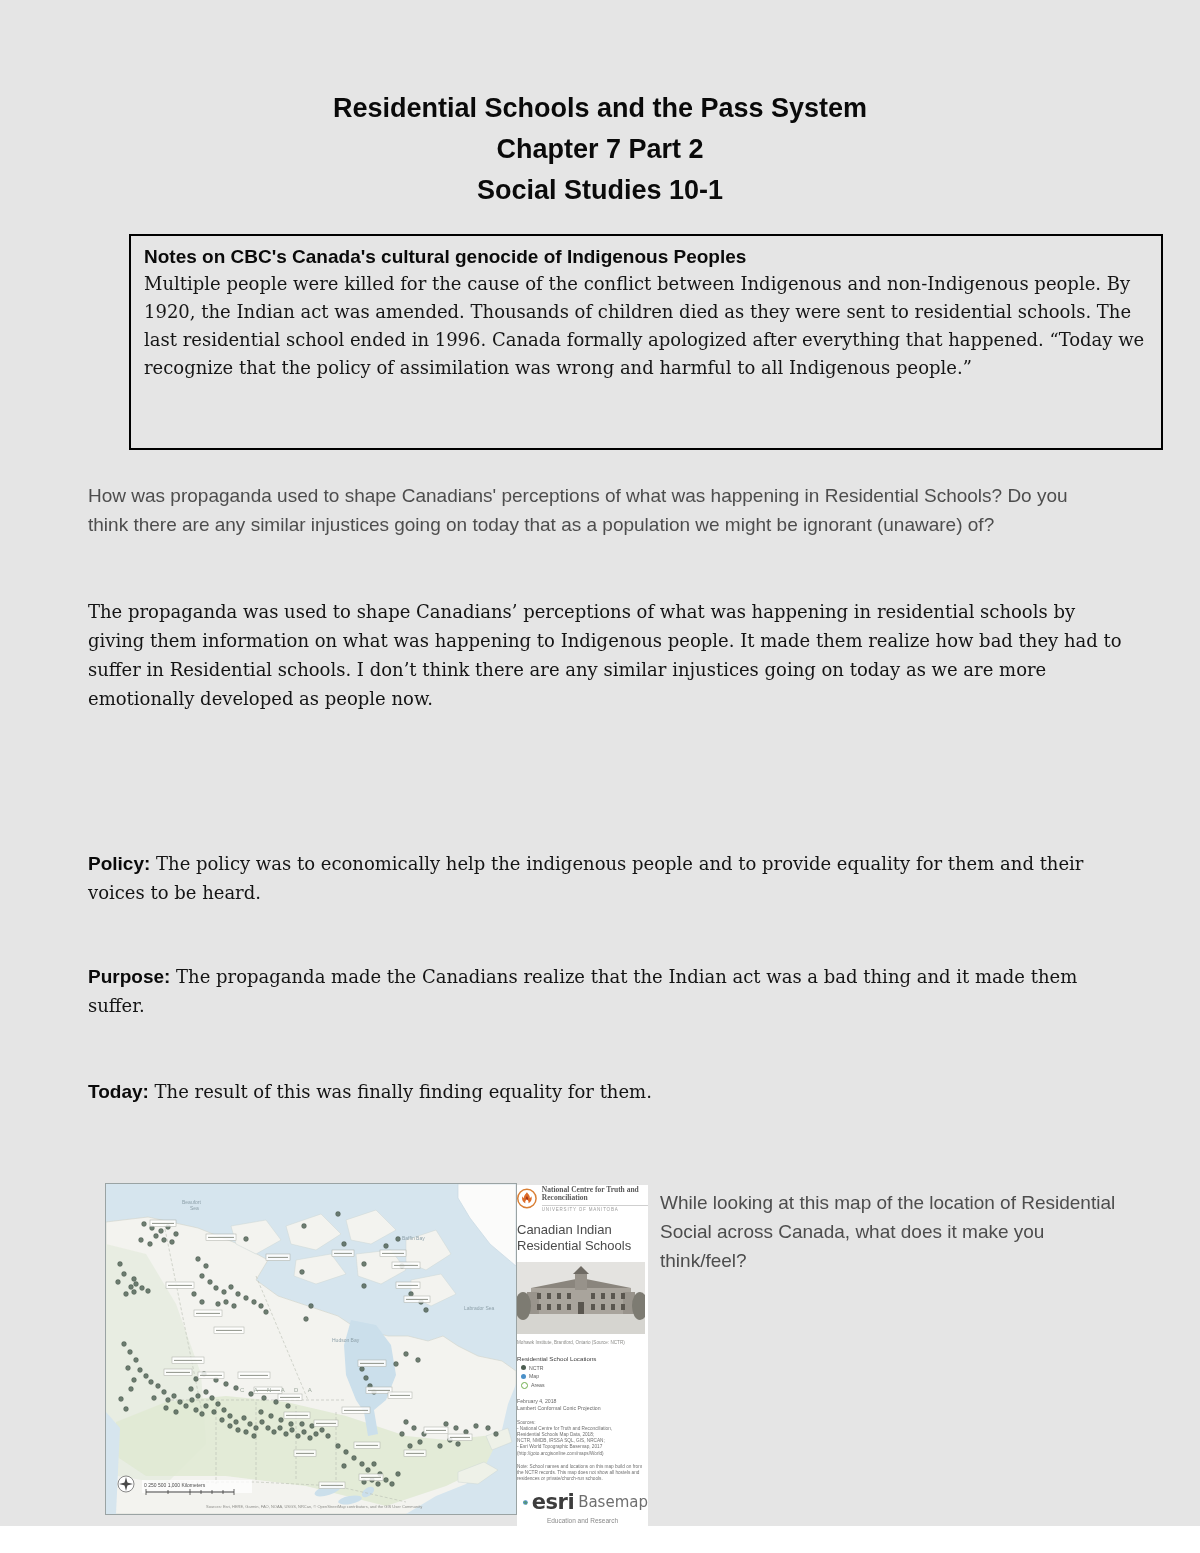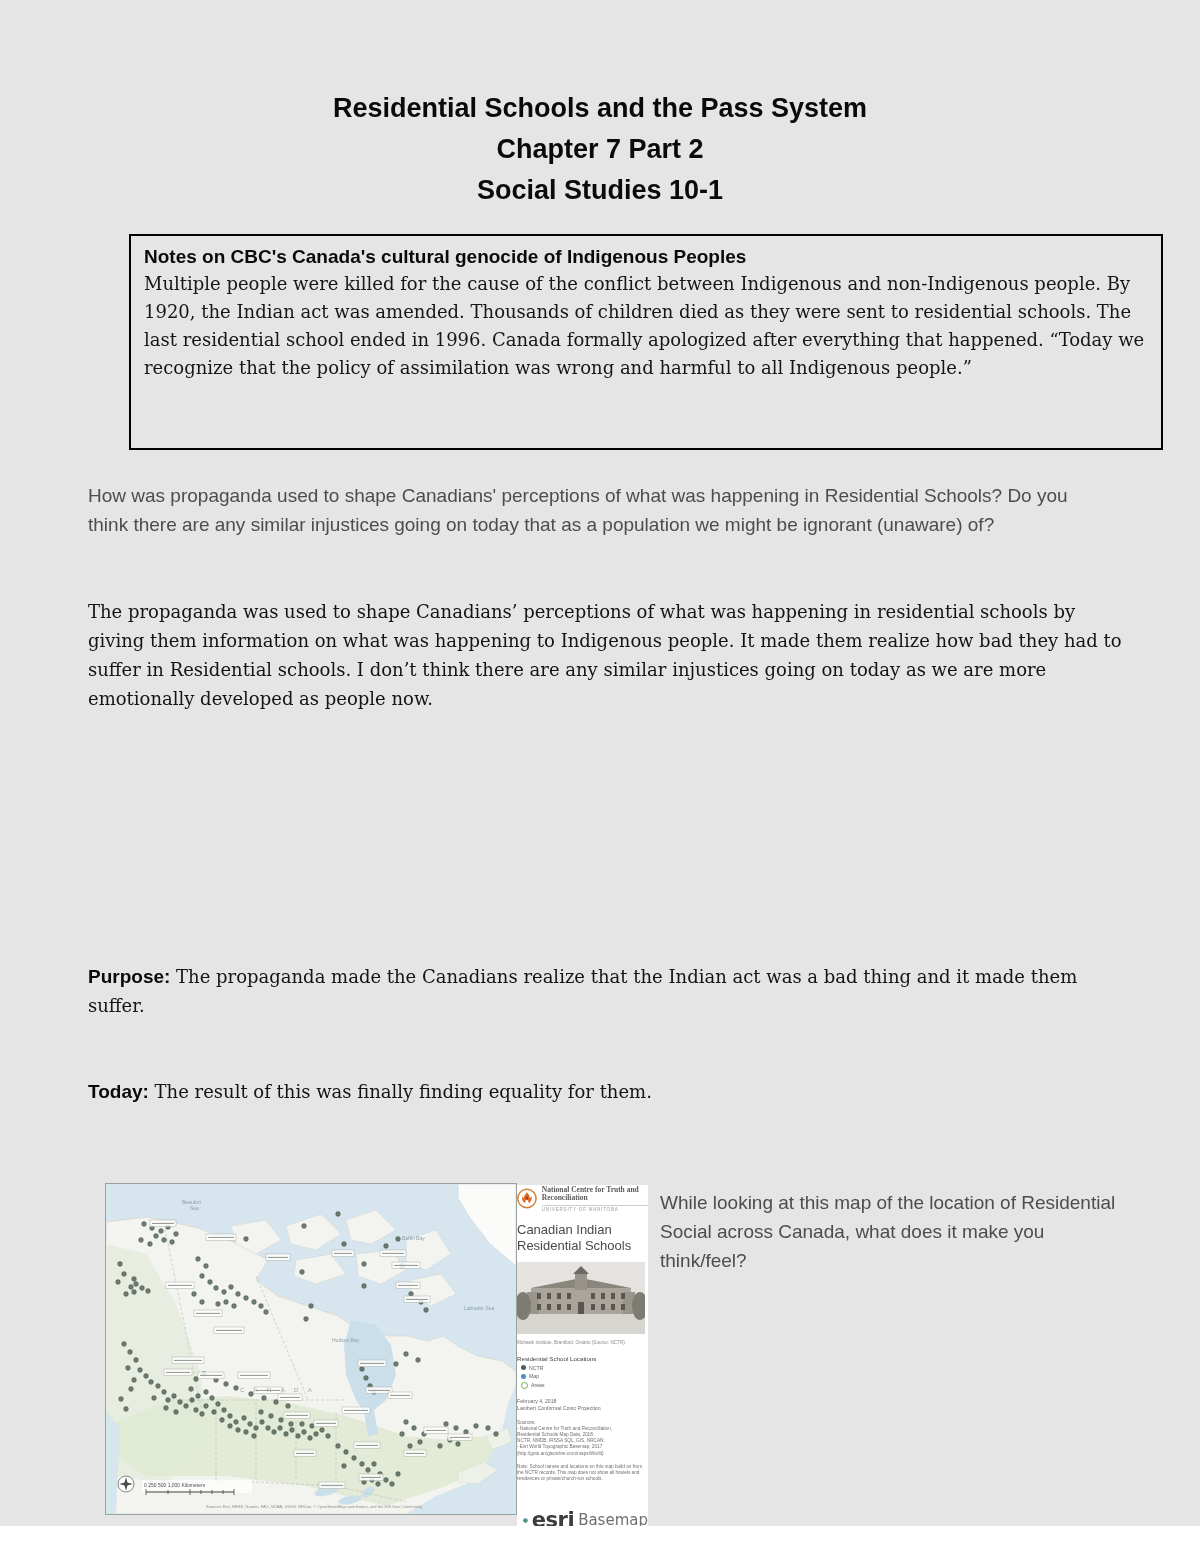--- a/index.html
+++ b/index.html
@@ -35,21 +35,21 @@
   .panel-title{font-size:13px;line-height:16px;color:#4a4a4a;margin-top:10px;}
   #photo{margin-top:8px;width:128px;height:72px;}
   .photo-caption{font-size:4.6px;color:#8b8b88;margin-top:2px;}
   .legend-title{font-size:6.2px;color:#3f3f3f;margin-top:10px;}
   .legend-row{display:flex;align-items:center;gap:3px;margin-top:2.5px;margin-left:4px;}
   .legend-row span.lbl{font-size:5.2px;color:#5f5f5f;}
   .mk{width:5px;height:5px;border-radius:50%;display:inline-block;}
   .panel-meta{font-size:5.2px;line-height:7px;color:#6a6a6a;margin-top:9px;}
   .sources{font-size:4.7px;line-height:6.2px;color:#6f6f6f;margin-top:8px;}
   .panel-note{font-size:4.7px;line-height:6.2px;color:#6f6f6f;margin-top:7px;}
-  #esri-row{display:flex;align-items:center;gap:4px;margin-top:26px;margin-left:6px;}
+  #esri-row{display:flex;align-items:center;gap:4px;margin-top:8px;margin-left:6px;}
   .esri-word{font-size:21px;font-weight:bold;color:#3d3d3d;letter-spacing:-.5px;
         font-family:"DejaVu Sans",sans-serif;}
   .esri-canada{font-size:15px;color:#6f6f6f;font-family:"DejaVu Sans",sans-serif;}
   .esri-sub{font-size:6.5px;color:#8a8a8a;text-align:center;margin-top:3px;}
   #map-question{position:absolute;left:660px;top:1188px;width:465px;}
   #map-answer{position:absolute;left:660px;top:1280px;width:465px;}
 </style>
 </head>
 <body>
 
@@ -64,20 +64,23 @@
   <div id="notes-box">
     <div class="notes-heading">Notes on CBC's Canada's cultural genocide of Indigenous Peoples</div>
     <div class="notes-body serif">Multiple people were killed for the cause of the conflict between Indigenous and non-Indigenous people. By 1920, the Indian act was amended. Thousands of children died as they were sent to residential schools. The last residential school ended in 1996. Canada formally apologized after everything that happened. “Today we recognize that the policy of assimilation was wrong and harmful to all Indigenous people.”</div>
   </div>
 
   <div class="question" style="left:88px;top:481px;width:985px;">How was propaganda used to shape Canadians' perceptions of what was happening in Residential Schools? Do you think there are any similar injustices going on today that as a population we might be ignorant (unaware) of?</div>
 
   <div class="answer serif" style="left:88px;top:597px;width:1042px;">The propaganda was used to shape Canadians’ perceptions of what was happening in residential schools by giving them information on what was happening to Indigenous people. It made them realize how bad they had to suffer in Residential schools. I don’t think there are any similar injustices going on today as we are more emotionally developed as people now.</div>
 
 
+  <div class="answer serif" style="left:88px;top:849px;width:1010px;">
+    <span class="qa-label">Policy:</span><span> The policy was to economically help the indigenous people and to provide equality for them and their voices to be heard.</span>
+  </div>
 
   <div class="answer serif" style="left:88px;top:962px;width:1045px;">
     <span class="qa-label">Purpose:</span><span> The propaganda made the Canadians realize that the Indian act was a bad thing and it made them suffer.</span>
   </div>
 
   <div class="answer serif" style="left:88px;top:1077px;width:1000px;">
     <span class="qa-label">Today:</span><span> The result of this was finally finding equality for them.</span>
   </div>
 
   <div id="map-wrap">

